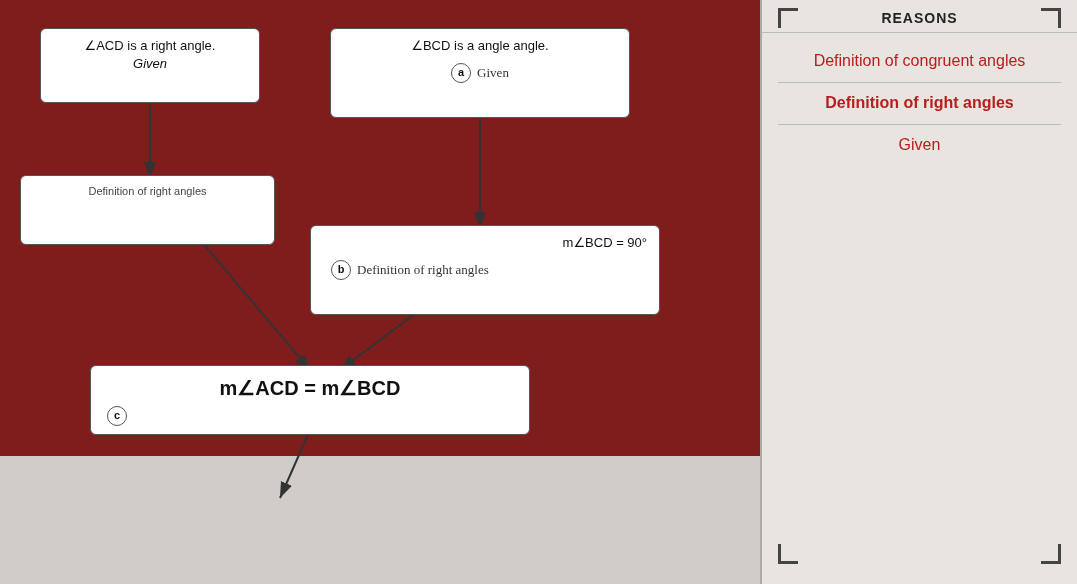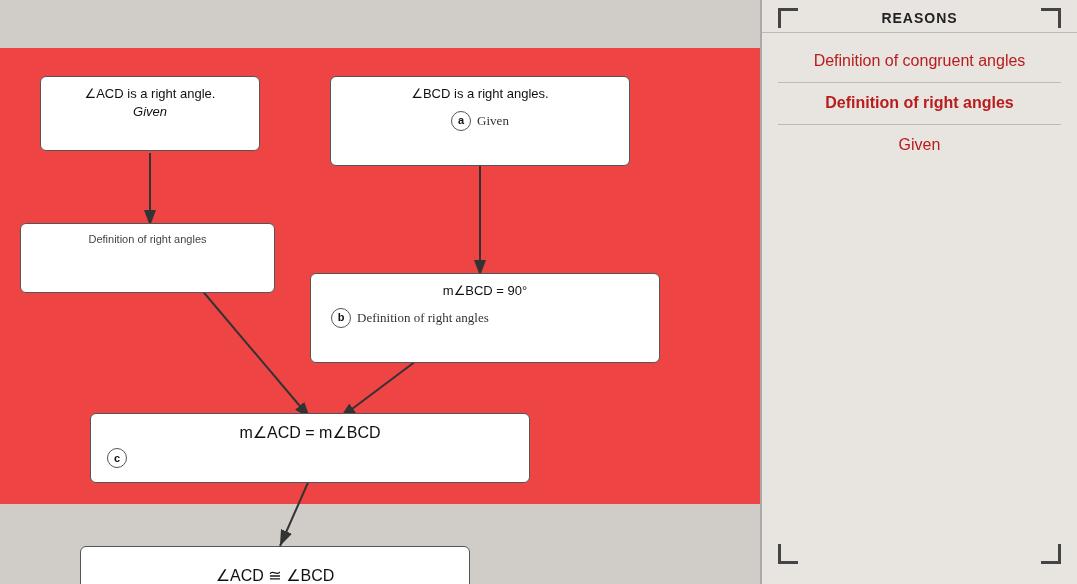--- a/index.html
+++ b/index.html
@@ -11,22 +11,21 @@
       font-family: Arial, sans-serif;
       position: relative;
       overflow: hidden;
     }
 
     .main-area {
       position: absolute;
       left: 0; top: 0;
       width: 760px;
       height: 456px;
-      background: #ef4444;
-      margin-top: 48px;
+      background: #7f1d1d;
     }
 
     .reasons-panel {
       position: absolute;
       right: 0; top: 0;
       width: 317px;
       height: 584px;
       background: #e8e4e0;
       border-left: 2px solid #aaa;
     }
@@ -129,56 +128,53 @@
 
     <line x1="310" y1="430" x2="280" y2="498" stroke="#333" stroke-width="2" marker-end="url(#arrowhead)"></line>
   </svg>
 
   <div class="flow-box" style="left:40px; top:28px; width:220px; height:75px;">
     <div>∠ACD is a right angle.</div>
     <div style="font-style:italic;">Given</div>
   </div>
 
   <div class="flow-box" style="left:330px; top:28px; width:300px; height:90px;">
-    <div>∠BCD is a right angles.</div>
+    <div>∠BCD is a angle angle.</div>
     <div style="display:flex; align-items:center; justify-content:center; gap:6px; margin-top:8px;">
       <span class="circle-label" style="position:relative; width:20px; height:20px;">
         <span>a</span>
       </span>
       <span class="handwritten">Given</span>
     </div>
   </div>
 
   <div class="flow-box" style="left:20px; top:175px; width:255px; height:70px;">
     <div style="font-size:11px; color:#444;">Definition of right angles</div>
   </div>
 
-  <div class="flow-box" style="left:310px; top:225px; width:350px; height:90px;">
+  <div class="flow-box" style="left:310px; top:225px; width:350px; height:90px;text-align:right;">
     <div>m∠BCD = 90°</div>
     <div style="display:flex; align-items:center; gap:6px; margin-top:8px; padding-left:8px;">
       <span class="circle-label" style="position:relative; width:20px; height:20px;">
         <span>b</span>
       </span>
       <span class="handwritten">Definition of right angles</span>
     </div>
   </div>
 
   <div class="flow-box" style="left:90px; top:365px; width:440px; height:70px;">
-    <div style="font-size:16px;">m∠ACD = m∠BCD</div>
+    <div style="font-size:20px;font-weight:bold;">m∠ACD = m∠BCD</div>
     <div style="display:flex; align-items:center; gap:6px; margin-top:4px; padding-left:4px;">
       <span class="circle-label" style="position:relative; width:20px; height:20px;">
         <span>c</span>
       </span>
       <span class="handwritten" style="font-size:12px;"></span>
     </div>
   </div>
 
-  <div class="flow-box" style="left:80px; top:498px; width:390px; height:60px; display:flex; align-items:center; justify-content:center;">
-    <div style="font-size:16px; font-weight:500;">∠ACD ≅ ∠BCD</div>
-  </div>
 
 </div>
 
 <div class="reasons-panel">
 
   <div style="position:absolute; top:8px; left:16px; width:20px; height:20px; border-top:3px solid #444; border-left:3px solid #444;"></div>
   <div style="position:absolute; top:8px; right:16px; width:20px; height:20px; border-top:3px solid #444; border-right:3px solid #444;"></div>
 
   <div class="reasons-header">REASONS</div>
 

